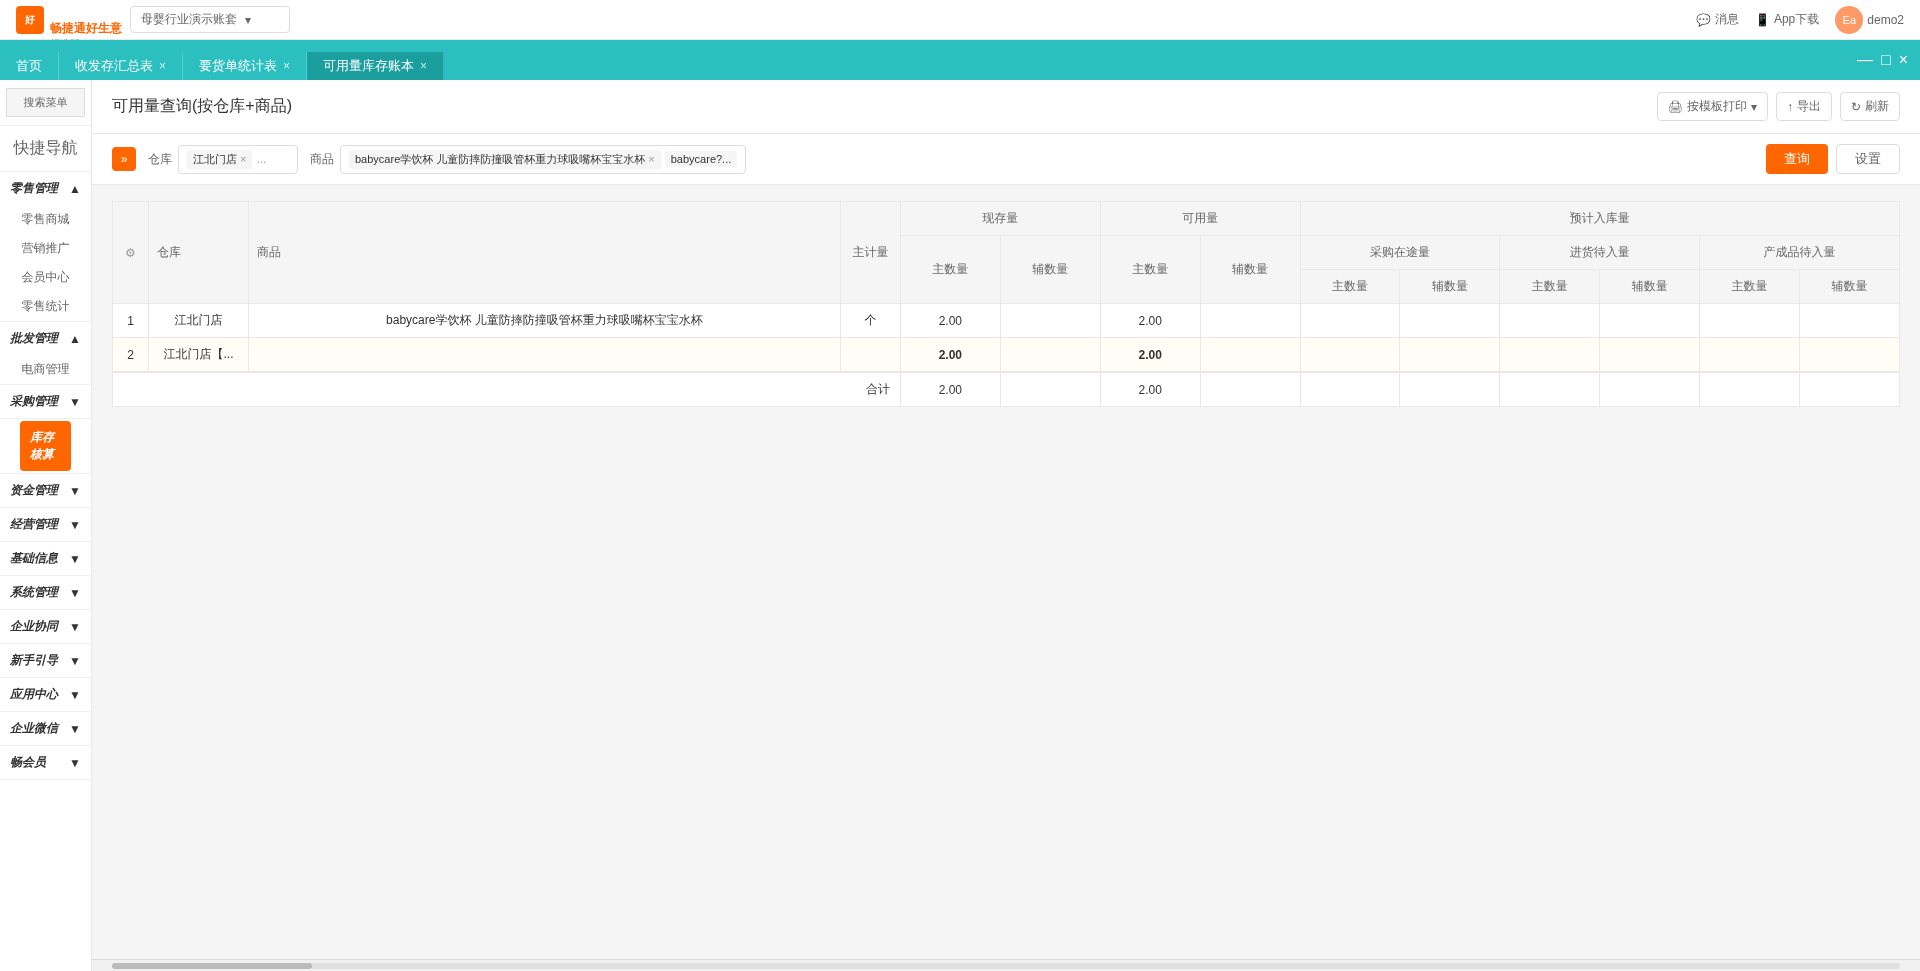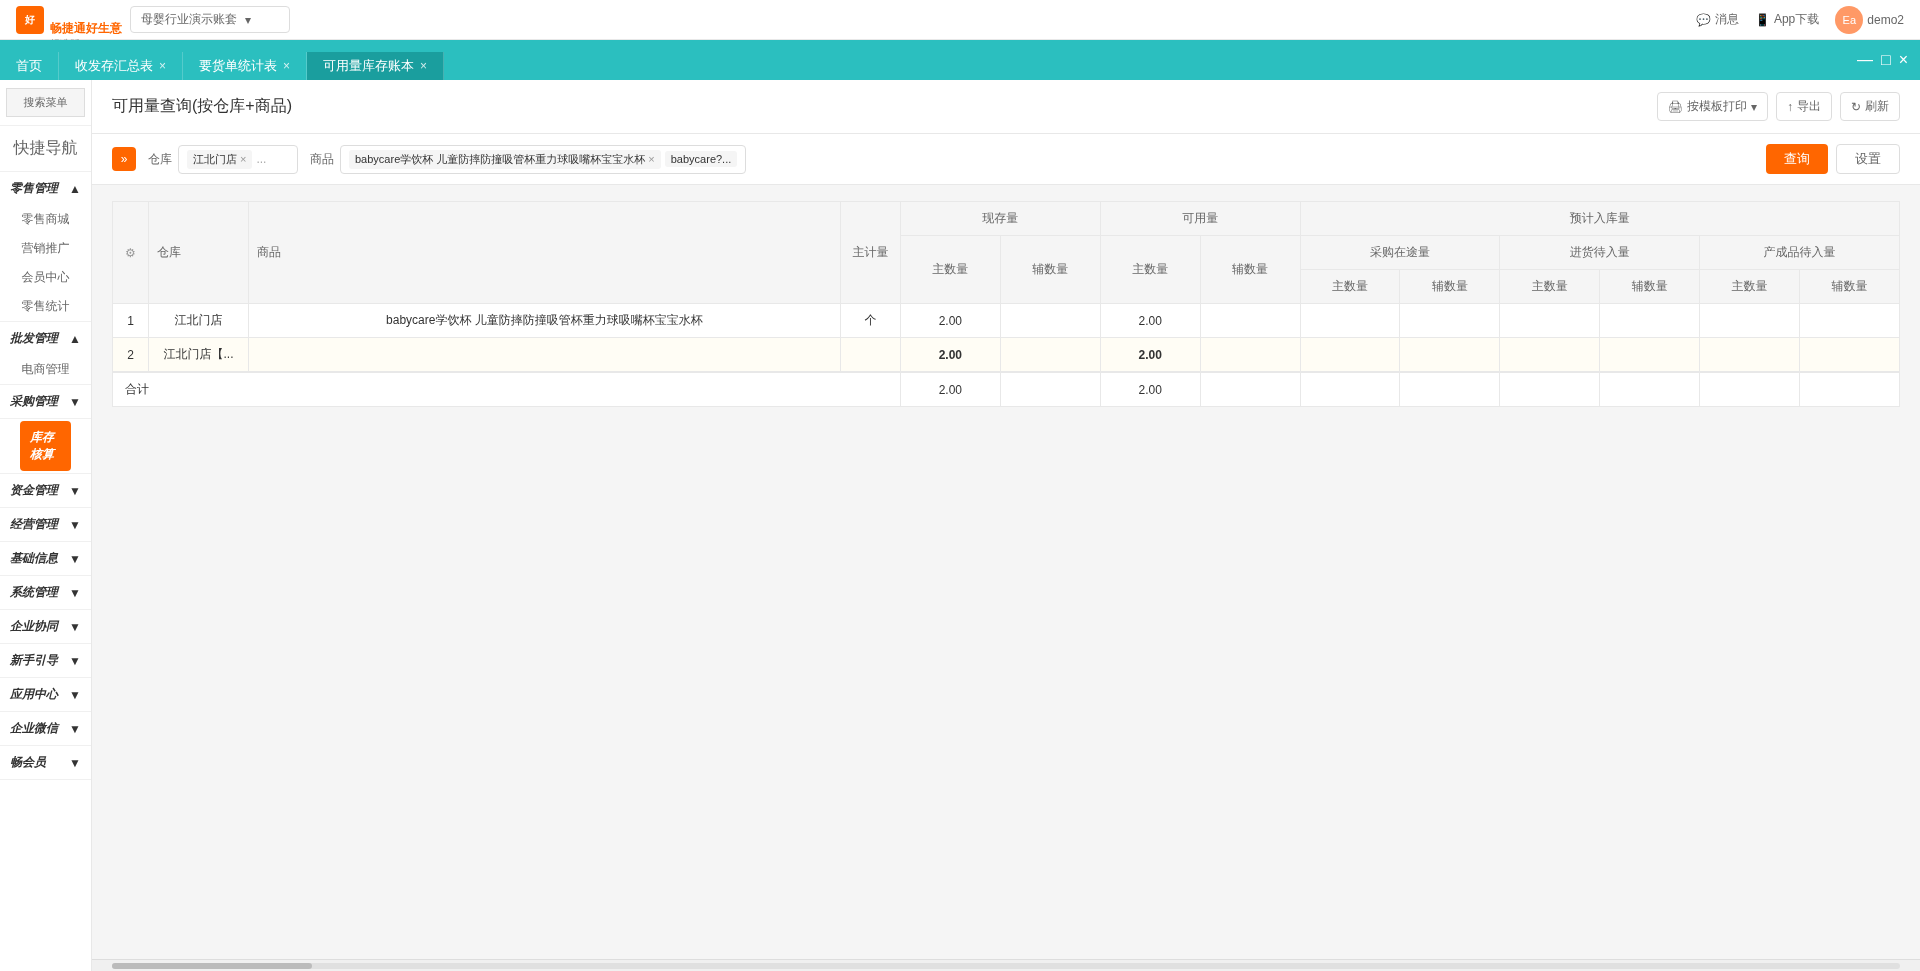--- a/index.html
+++ b/index.html
@@ -357,21 +357,21 @@
             <td></td>
             <td></td>
             <td></td>
             <td></td>
             <td></td>
             <td></td>
           </tr>
         </tbody>
         <tfoot class="table-footer">
           <tr>
-            <td class="total-row" colspan="4" style="text-align:left; padding-left:12px;">合计</td>
+            <td class="total-row" colspan="4" style="text-align:right; padding-left:12px;">合计</td>
             <td class="total-row">2.00</td>
             <td class="total-row"></td>
             <td class="total-row">2.00</td>
             <td class="total-row"></td>
             <td class="total-row"></td>
             <td class="total-row"></td>
             <td class="total-row"></td>
             <td class="total-row"></td>
             <td class="total-row"></td>
             <td class="total-row"></td>

